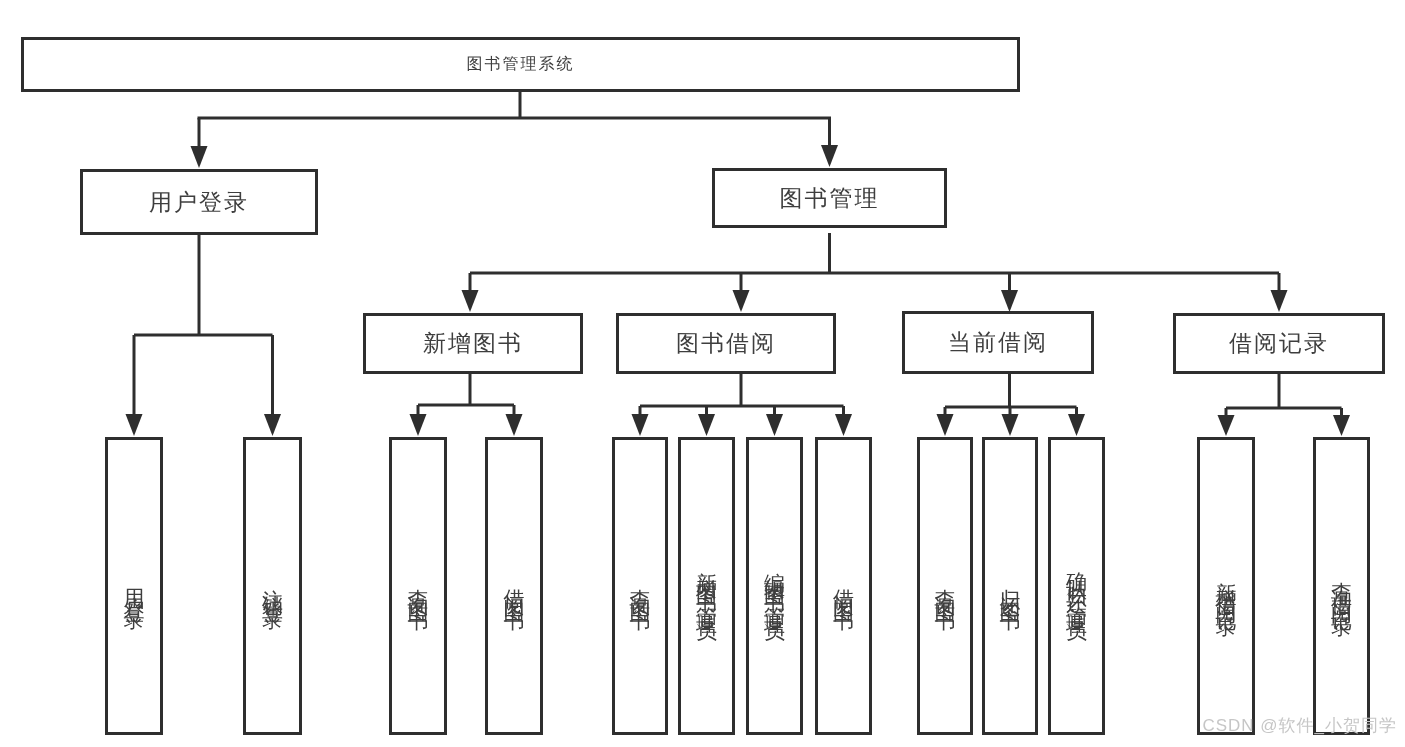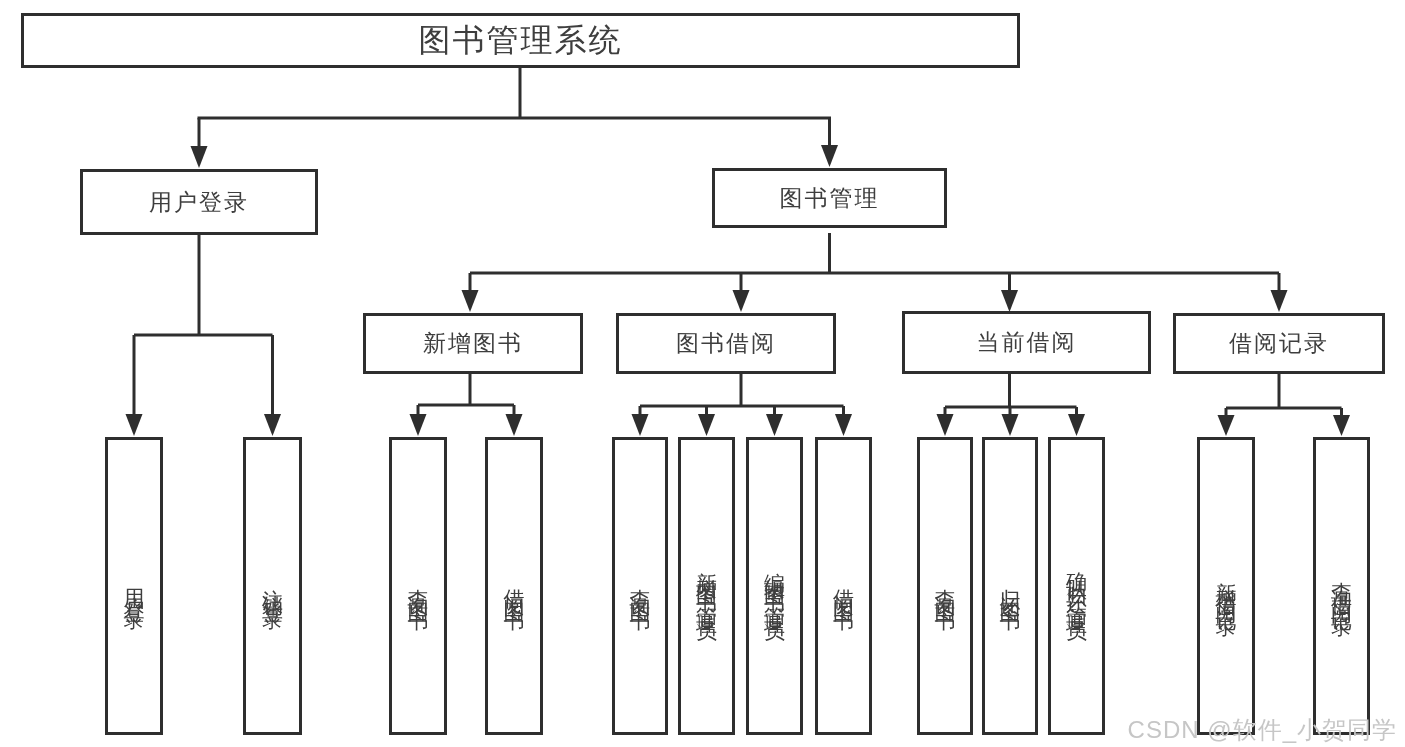--- a/index.html
+++ b/index.html
@@ -15,33 +15,33 @@
   .wires polygon{fill:#2e2e2e;stroke:none;}
   .box{
     position:absolute;
     box-sizing:border-box;
     border:3px solid #2e2e2e;
     background:#fff;
     display:flex;align-items:center;justify-content:center;
     color:#3e3e3e;
   }
   .hbox{font-size:23px;letter-spacing:2px;}
-  .hbox.title{font-size:32px;}
+  .hbox.title{font-size:16px;margin-top:24px;}
   .vbox span{
     writing-mode:vertical-rl;
     text-orientation:mixed;
     font-size:21px;
     letter-spacing:7px;
     color:#3e3e3e;
     white-space:nowrap;
   }
   .watermark{
     position:absolute;
     right:8px;top:714px;
-    font-size:24px;
+    font-size:17px;
     color:#c6c6c6;
     letter-spacing:1px;
     z-index:5;
     white-space:nowrap;
   }
 </style>
 </head>
 <body>
 
 <div class="canvas">
@@ -118,21 +118,21 @@
   <div class="box hbox" style="left:712px;top:168px;width:235px;height:60px;">
     <span>图书管理</span>
   </div>
 
   <div class="box hbox" style="left:363px;top:313px;width:220px;height:61px;">
     <span>新增图书</span>
   </div>
   <div class="box hbox" style="left:616px;top:313px;width:220px;height:61px;">
     <span>图书借阅</span>
   </div>
-  <div class="box hbox" style="left:902px;top:311px;width:249px;height:63px;">
+  <div class="box hbox" style="left:902px;top:311px;width:192px;height:63px;">
     <span>当前借阅</span>
   </div>
   <div class="box hbox" style="left:1173px;top:313px;width:212px;height:61px;">
     <span>借阅记录</span>
   </div>
 
   <div class="box vbox" style="left:105px;top:437px;width:58px;height:298px;">
     <span>用户登录</span>
   </div>
   <div class="box vbox" style="left:243px;top:437px;width:59px;height:298px;">

